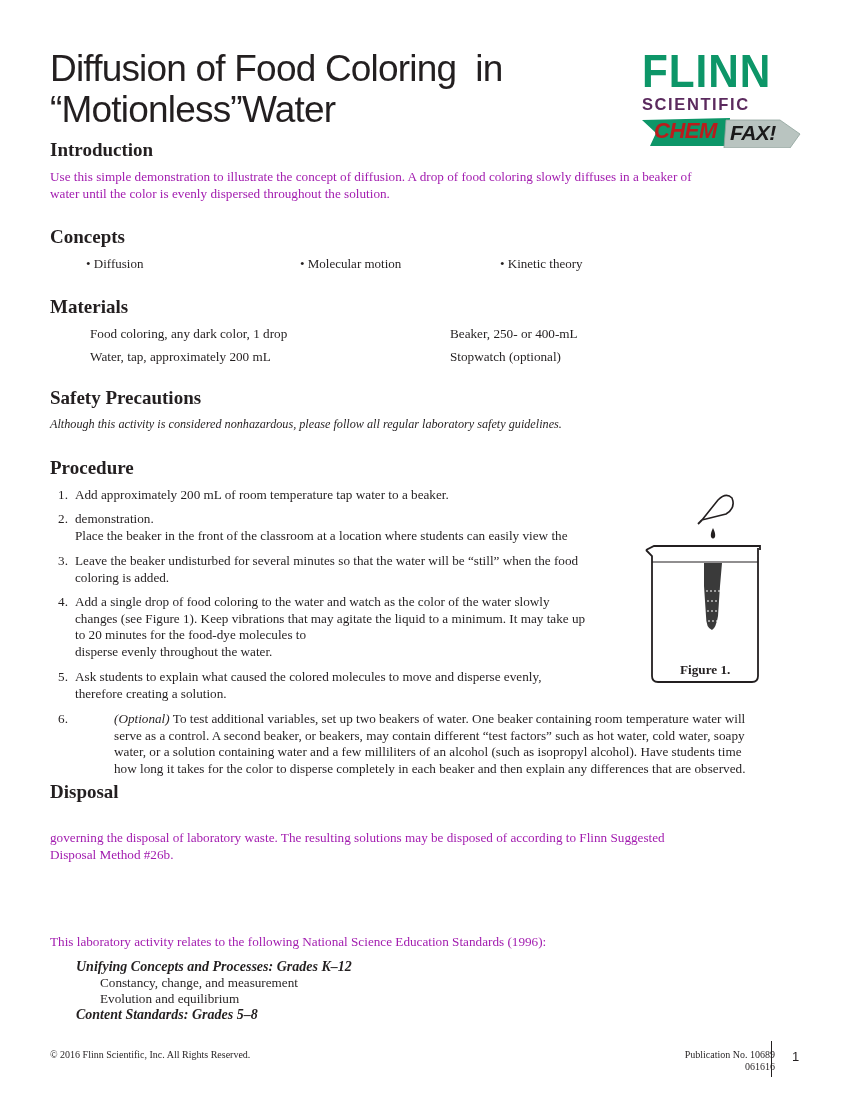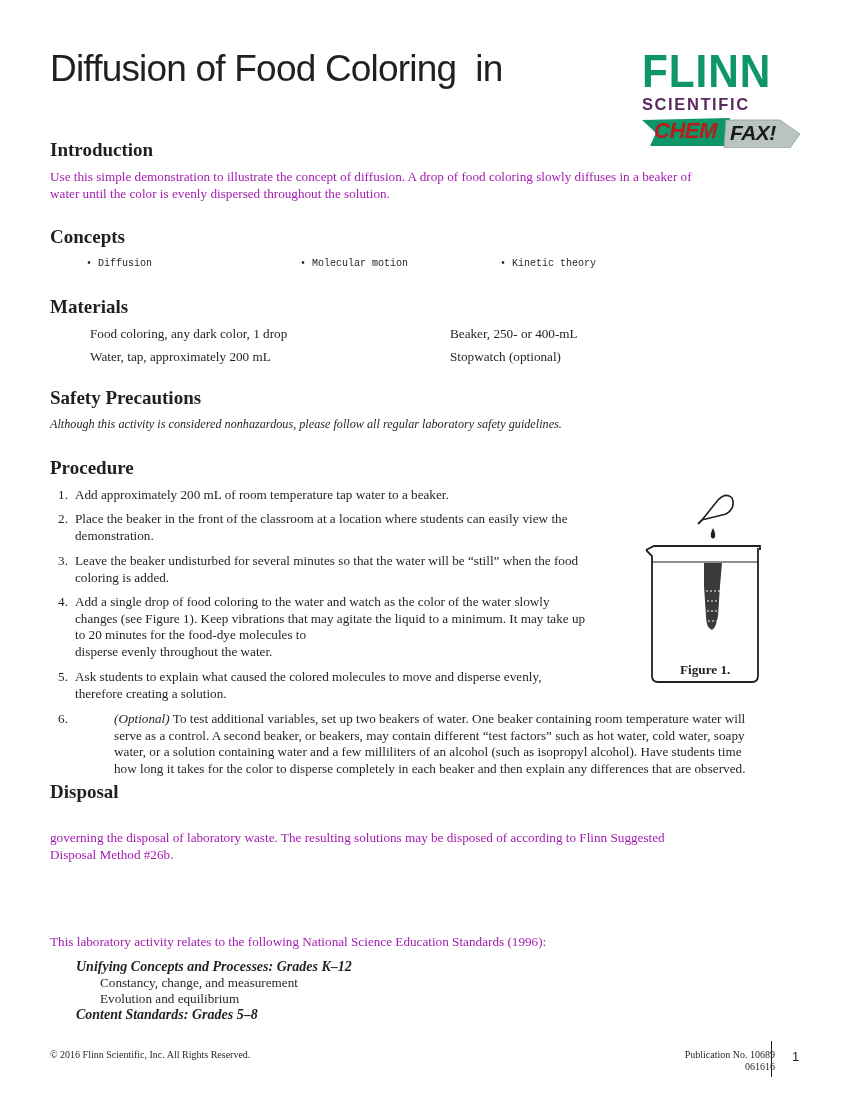--- a/index.html
+++ b/index.html
@@ -12,21 +12,21 @@
   .logo { position: absolute; left: 640px; top: 48px; width: 165px; height: 105px; }
   .logo-flinn { position: absolute; left: 2px; top: 0; font-family: "Liberation Sans", "DejaVu Sans", sans-serif; font-weight: bold; font-size: 46px; line-height: 46px; color: #0d9668; letter-spacing: 1px; transform: scaleX(0.92); transform-origin: left top; }
   .logo-sci { position: absolute; left: 2px; top: 47px; font-family: "Liberation Sans", "DejaVu Sans", sans-serif; font-weight: bold; font-size: 16.5px; line-height: 18px; color: #5b2a5e; letter-spacing: 1.6px; }
   .logo-banner { position: absolute; left: 0; top: 68px; width: 162px; height: 32px; }
   .logo-chem { position: absolute; left: 14px; top: 70px; font-family: "Liberation Sans", "DejaVu Sans", sans-serif; font-weight: bold; font-style: italic; font-size: 22px; line-height: 26px; color: #b91c1c; letter-spacing: -0.5px; }
   .logo-fax { position: absolute; left: 90px; top: 72px; font-family: "Liberation Sans", "DejaVu Sans", sans-serif; font-weight: bold; font-style: italic; font-size: 21px; line-height: 26px; color: #1a1a1a; letter-spacing: -0.5px; }
 
   h2 { position: absolute; left: 50px; font-family: "Liberation Serif", "DejaVu Serif", serif; font-weight: bold; font-size: 19px; line-height: 22px; color: #231f20; }
   h2.italic { }
   .para { position: absolute; left: 50px; font-size: 13.2px; line-height: 17px; color: #a21caf; }
-  .bullet { position: absolute; font-size: 10px; line-height: 17px; font-family: Liberation Mono, monospace; }
+  .bullet { position: absolute; font-size: 13px; line-height: 17px; }
   .mat { position: absolute; font-size: 13.2px; line-height: 17px; }
   .safety { position: absolute; left: 50px; top: 416px; font-size: 12.2px; font-style: italic; line-height: 16px; }
 
   .step { position: absolute; left: 50px; font-size: 13.2px; line-height: 16.5px; }
   .step .num { position: absolute; left: 0; width: 18px; text-align: right; }
   .step .txt { position: absolute; left: 25px; }
 
   .figure { position: absolute; left: 640px; top: 486px; width: 140px; height: 200px; }
   .fig-caption { position: absolute; left: 680px; top: 662px; font-size: 13.2px; font-weight: bold; }
 
@@ -38,20 +38,21 @@
   .footer-rule { position: absolute; left: 771px; top: 1041px; width: 1.2px; height: 36px; background: #231f20; }
   .footer-page { position: absolute; left: 792px; top: 1049px; font-family: "Liberation Sans", sans-serif; font-size: 13px; }
 </style>
 </head>
 <body>
 
 <div class="page">
 
   <div class="title">
     <div style="white-space:pre;">Diffusion of Food Coloring  in</div>
+    <div>“Motionless”Water</div>
   </div>
 
   <div class="logo">
     <div class="logo-flinn">FLINN</div>
     <div class="logo-sci">SCIENTIFIC</div>
     <svg class="logo-banner" viewBox="0 0 162 32">
       <polygon points="2,4 90,2 88,30 10,30 16,17" fill="#0d9668"></polygon>
       <polygon points="86,4 140,4 160,18 150,32 84,32" fill="#b9c4c0"></polygon>
       <polygon points="86,4 140,4 160,18 150,32 84,32" fill="none" stroke="#8fa39c" stroke-width="0.8"></polygon>
     </svg>
@@ -84,22 +85,22 @@
   <div class="step" style="top:487px;">
     <span class="num">1.</span>
     <div class="txt" style="width:580px;">
       <div style="white-space:nowrap;">Add approximately 200 mL of room temperature tap water to a beaker.</div>
     </div>
   </div>
 
   <div class="step" style="top:511px;">
     <span class="num">2.</span>
     <div class="txt" style="width:580px;">
+      <div>demonstration.</div>
       <div style="white-space:nowrap;">Place the beaker in the front of the classroom at a location where students can easily view the</div>
-      <div>demonstration.</div>
     </div>
   </div>
 
   <div class="step" style="top:553px;">
     <span class="num">3.</span>
     <div class="txt" style="width:580px;">
       <div style="white-space:nowrap;">Leave the beaker undisturbed for several minutes so that the water will be “still” when the food</div>
       <div>coloring is added.</div>
     </div>
   </div>

